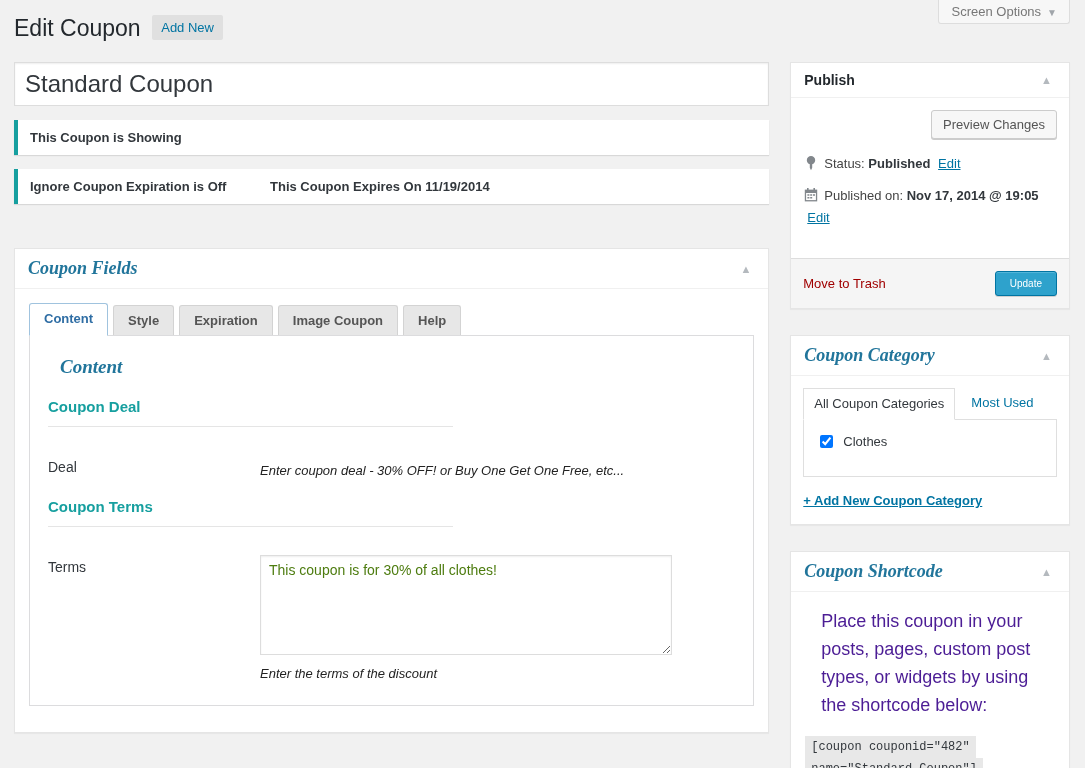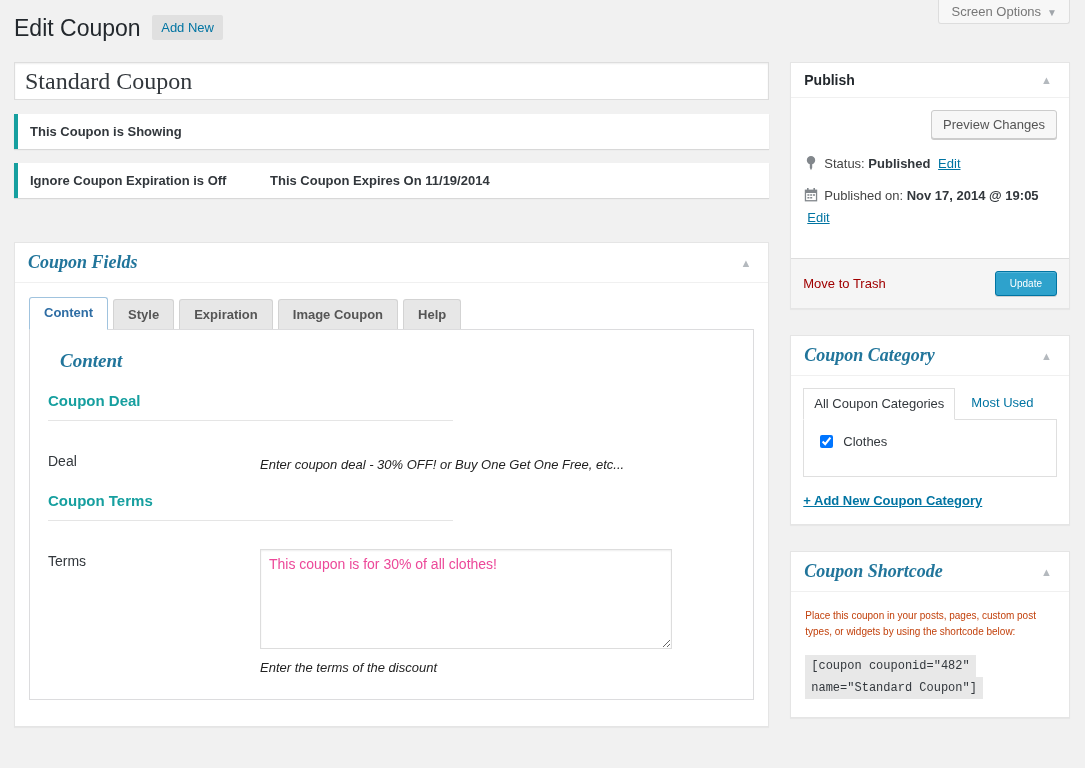--- a/index.html
+++ b/index.html
@@ -35,22 +35,22 @@
     background: #e0e0e0; color: var(--link-blue, #0074a2);
     font-size: 13px; padding: 5px 9px; border-radius: 2px;
   }
 
   .columns { display: flex; gap: 21px; margin-top: 8px; align-items: flex-start; }
   .main-col { width: 756px; }
   .side-col { width: 280px; }
 
   
   .title-input {
-    width: 100%; height: 38px;
-    font-family: Liberation Serif, serif;
+    width: 100%; height: 44px;
+    font-family: Liberation Sans, sans-serif;
     font-size: 24px; color: #32373c;
     padding: 3px 10px; background: #fff;
     border: 1px solid #ddd; box-shadow: inset 0 1px 2px rgba(0,0,0,.07);
     outline: none;
   }
   .permalink-row { margin-top: 9px; display: flex; align-items: center; white-space: nowrap; }
   .permalink-row strong { color: #32373c; margin-right: 5px; }
   .permalink-url { color: #444; }
   .permalink-slug { background: var(--highlight-yellow, #fffbcc); padding: 2px 1px; }
   .small-btn {
@@ -124,21 +124,21 @@
   .field-row { display: flex; margin-top: 28px; }
   .field-label { width: 212px; font-size: 14px; color: #32373c; padding-top: 4px; }
   .text-input {
     width: 215px; padding: 5px 8px; font-size: 14px; color: #32373c;
     font-family: "Liberation Sans", sans-serif;
     border: 1px solid #ddd; box-shadow: inset 0 1px 2px rgba(0,0,0,.07); outline: none;
   }
   .help-text { font-style: italic; font-size: 13px; color: #222; margin-top: 8px; }
   .terms-textarea {
     width: 412px; height: 100px; padding: 6px 8px;
-    font-family: "Liberation Sans", sans-serif; font-size: 14px; color: #ec4899;
+    font-family: "Liberation Sans", sans-serif; font-size: 14px; color: #4d7c0f;
     border: 1px solid #ddd; box-shadow: inset 0 1px 2px rgba(0,0,0,.07);
     outline: none; resize: both;
   }
 
   
   .side-box { margin-bottom: 26px; }
   .publish-body { padding: 12px 12px 0; }
   .preview-row { text-align: right; margin-bottom: 14px; }
   .misc-row { margin: 10px 0; line-height: 1.7; color: #444; font-size: 13px; }
   .misc-row .ico { display: inline-block; width: 16px; height: 16px; vertical-align: -3px; margin-right: 5px; }
@@ -176,21 +176,21 @@
   .cat-panel { border: 1px solid #dfdfdf; background: #fff; padding: 12px; height: 58px; overflow: auto; }
   .cat-item { display: flex; align-items: center; gap: 7px; font-size: 13px; color: #32373c; }
   .add-cat-link {
     display: inline-block; margin-top: 16px;
     color: var(--link-blue, #0074a2); text-decoration: underline;
     font-size: 13px; font-weight: 700;
   }
 
   
   .shortcode-body { padding: 12px 14px 18px; }
-  .shortcode-desc { margin: 4px 0 16px; line-height: 1.55; color: #c2410c; font-size: 10px; }
+  .shortcode-desc { margin: 4px 16px 16px; line-height: 1.55; color: #4c1d95; font-size: 18px; }
   .code-line {
     display: table;
     font-family: "Liberation Mono", "DejaVu Sans Mono", monospace;
     font-size: 12px; color: #32373c;
     background: #e8e8e8; padding: 4px 6px;
   }
 </style>
 </head>
 <body>
 

